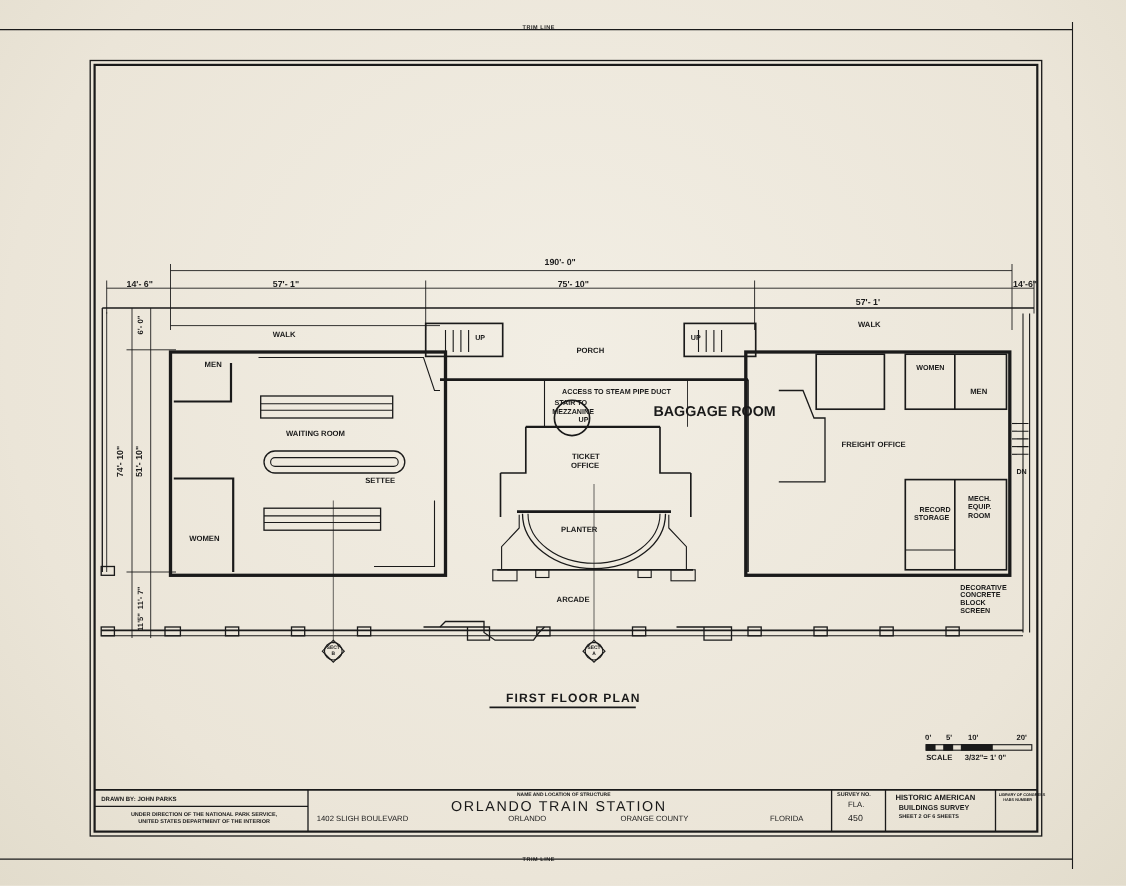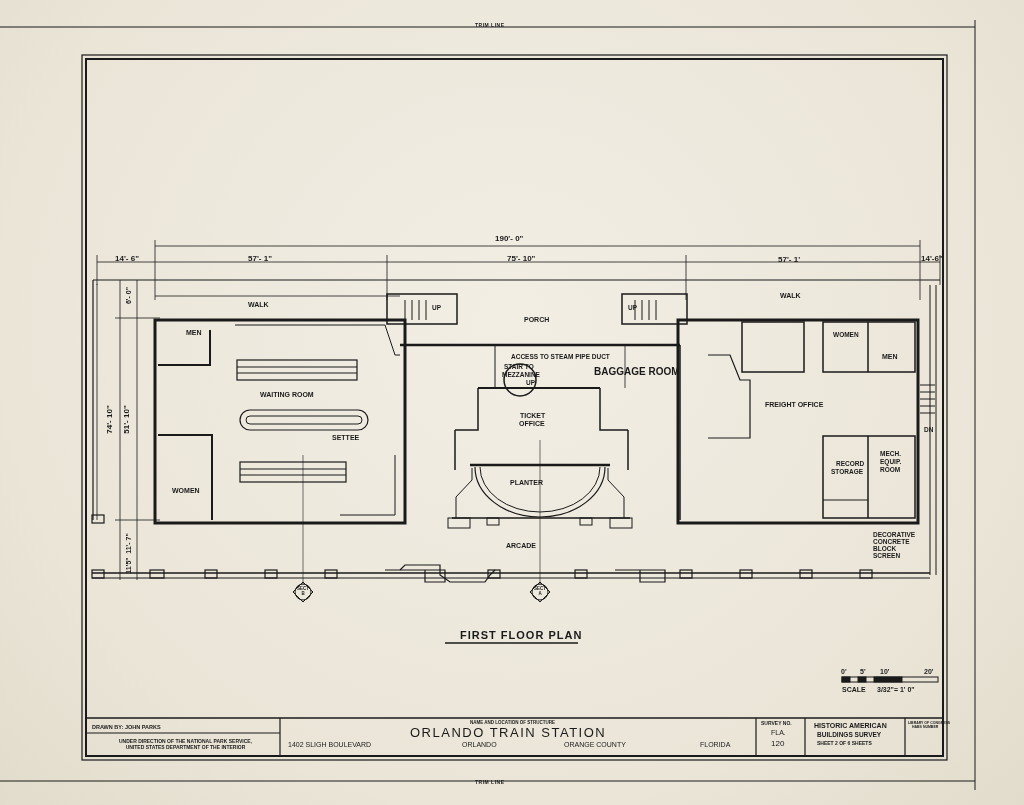--- a/index.html
+++ b/index.html
@@ -153,40 +153,40 @@
       <rect x="842" y="677" width="8" height="5" fill="#1a1a1a"></rect>
       <rect x="858" y="677" width="8" height="5" fill="#1a1a1a"></rect>
       <rect x="874" y="677" width="28" height="5" fill="#1a1a1a"></rect>
     </g>
   </svg>
 
   <div class="t" style="left:495px;top:234px;font-size:8px;">190'- 0"</div>
   <div class="t" style="left:115px;top:254px;font-size:8px;">14'- 6"</div>
   <div class="t" style="left:248px;top:254px;font-size:8px;">57'- 1"</div>
   <div class="t" style="left:507px;top:254px;font-size:8px;">75'- 10"</div>
-  <div class="t" style="left:778px;top:255px;font-size:8px;">57'- 1'</div>
+  <div class="t" style="left:778px;top:270px;font-size:8px;">57'- 1'</div>
   <div class="t" style="left:921px;top:254px;font-size:8px;">14'-6"</div>
   <div class="t" style="left:95px;top:415px;font-size:8px;transform:rotate(-90deg);">74'- 10"</div>
   <div class="t" style="left:112px;top:415px;font-size:8px;transform:rotate(-90deg);">51'- 10"</div>
   <div class="t" style="left:120px;top:292px;font-size:7px;transform:rotate(-90deg);">6'- 0"</div>
   <div class="t" style="left:118px;top:540px;font-size:7px;transform:rotate(-90deg);">11'- 7"</div>
   <div class="t" style="left:120px;top:562px;font-size:7px;transform:rotate(-90deg);">11'5"</div>
 
   <div class="t" style="left:248px;top:301px;font-size:7px;">WALK</div>
   <div class="t" style="left:780px;top:292px;font-size:7px;">WALK</div>
   <div class="t" style="left:524px;top:316px;font-size:7px;">PORCH</div>
   <div class="t" style="left:186px;top:329px;font-size:7px;">MEN</div>
   <div class="t" style="left:260px;top:391px;font-size:7px;">WAITING ROOM</div>
   <div class="t" style="left:332px;top:434px;font-size:7px;">SETTEE</div>
   <div class="t" style="left:172px;top:487px;font-size:7px;">WOMEN</div>
   <div class="t" style="left:511px;top:353px;font-size:6.5px;">ACCESS TO STEAM PIPE DUCT</div>
   <div class="t" style="left:504px;top:363px;font-size:6.5px;">STAIR TO</div>
   <div class="t" style="left:502px;top:371px;font-size:6.5px;">MEZZANINE</div>
   <div class="t" style="left:526px;top:379px;font-size:6.5px;">UP</div>
-  <div class="t" style="left:594px;top:366px;font-size:10px;">BAGGAGE ROOM</div>
+  <div class="t" style="left:594px;top:366px;font-size:13px;">BAGGAGE ROOM</div>
   <div class="t" style="left:520px;top:412px;font-size:7px;">TICKET</div>
   <div class="t" style="left:519px;top:420px;font-size:7px;">OFFICE</div>
   <div class="t" style="left:510px;top:479px;font-size:7px;">PLANTER</div>
   <div class="t" style="left:506px;top:542px;font-size:7px;">ARCADE</div>
   <div class="t" style="left:833px;top:331px;font-size:6.5px;">WOMEN</div>
   <div class="t" style="left:882px;top:353px;font-size:7px;">MEN</div>
   <div class="t" style="left:765px;top:401px;font-size:7px;">FREIGHT OFFICE</div>
   <div class="t" style="left:924px;top:426px;font-size:6.5px;">DN</div>
   <div class="t" style="left:836px;top:460px;font-size:6.5px;">RECORD</div>
   <div class="t" style="left:831px;top:468px;font-size:6.5px;">STORAGE</div>
@@ -222,20 +222,20 @@
   <div class="t" style="left:98px;top:738px;font-size:5px;width:175px;text-align:center;">UNDER DIRECTION OF THE NATIONAL PARK SERVICE,</div>
   <div class="t" style="left:98px;top:744px;font-size:5px;width:175px;text-align:center;">UNITED STATES DEPARTMENT OF THE INTERIOR</div>
   <div class="t" style="left:470px;top:720px;font-size:4.5px;">NAME AND LOCATION OF STRUCTURE</div>
   <div class="t" style="left:410px;top:725px;font-size:13px;letter-spacing:1.5px;font-weight:normal;">ORLANDO TRAIN STATION</div>
   <div class="t" style="left:288px;top:741px;font-size:7px;font-weight:normal;">1402 SLIGH BOULEVARD</div>
   <div class="t" style="left:462px;top:741px;font-size:7px;font-weight:normal;">ORLANDO</div>
   <div class="t" style="left:564px;top:741px;font-size:7px;font-weight:normal;">ORANGE COUNTY</div>
   <div class="t" style="left:700px;top:741px;font-size:7px;font-weight:normal;">FLORIDA</div>
   <div class="t" style="left:761px;top:720px;font-size:5px;">SURVEY NO.</div>
   <div class="t" style="left:771px;top:729px;font-size:7px;font-weight:normal;">FLA.</div>
-  <div class="t" style="left:771px;top:739px;font-size:8px;font-weight:normal;">120</div>
+  <div class="t" style="left:771px;top:739px;font-size:8px;font-weight:normal;">450</div>
   <div class="t" style="left:814px;top:722px;font-size:7px;">HISTORIC AMERICAN</div>
   <div class="t" style="left:817px;top:731px;font-size:6.5px;">BUILDINGS SURVEY</div>
   <div class="t" style="left:817px;top:740px;font-size:5px;">SHEET 2 OF 6 SHEETS</div>
   <div class="t" style="left:908px;top:721px;font-size:3.5px;">LIBRARY OF CONGRESS</div>
   <div class="t" style="left:912px;top:725px;font-size:3.5px;">HABS NUMBER</div>
 
 </div>
 
 </body></html>

